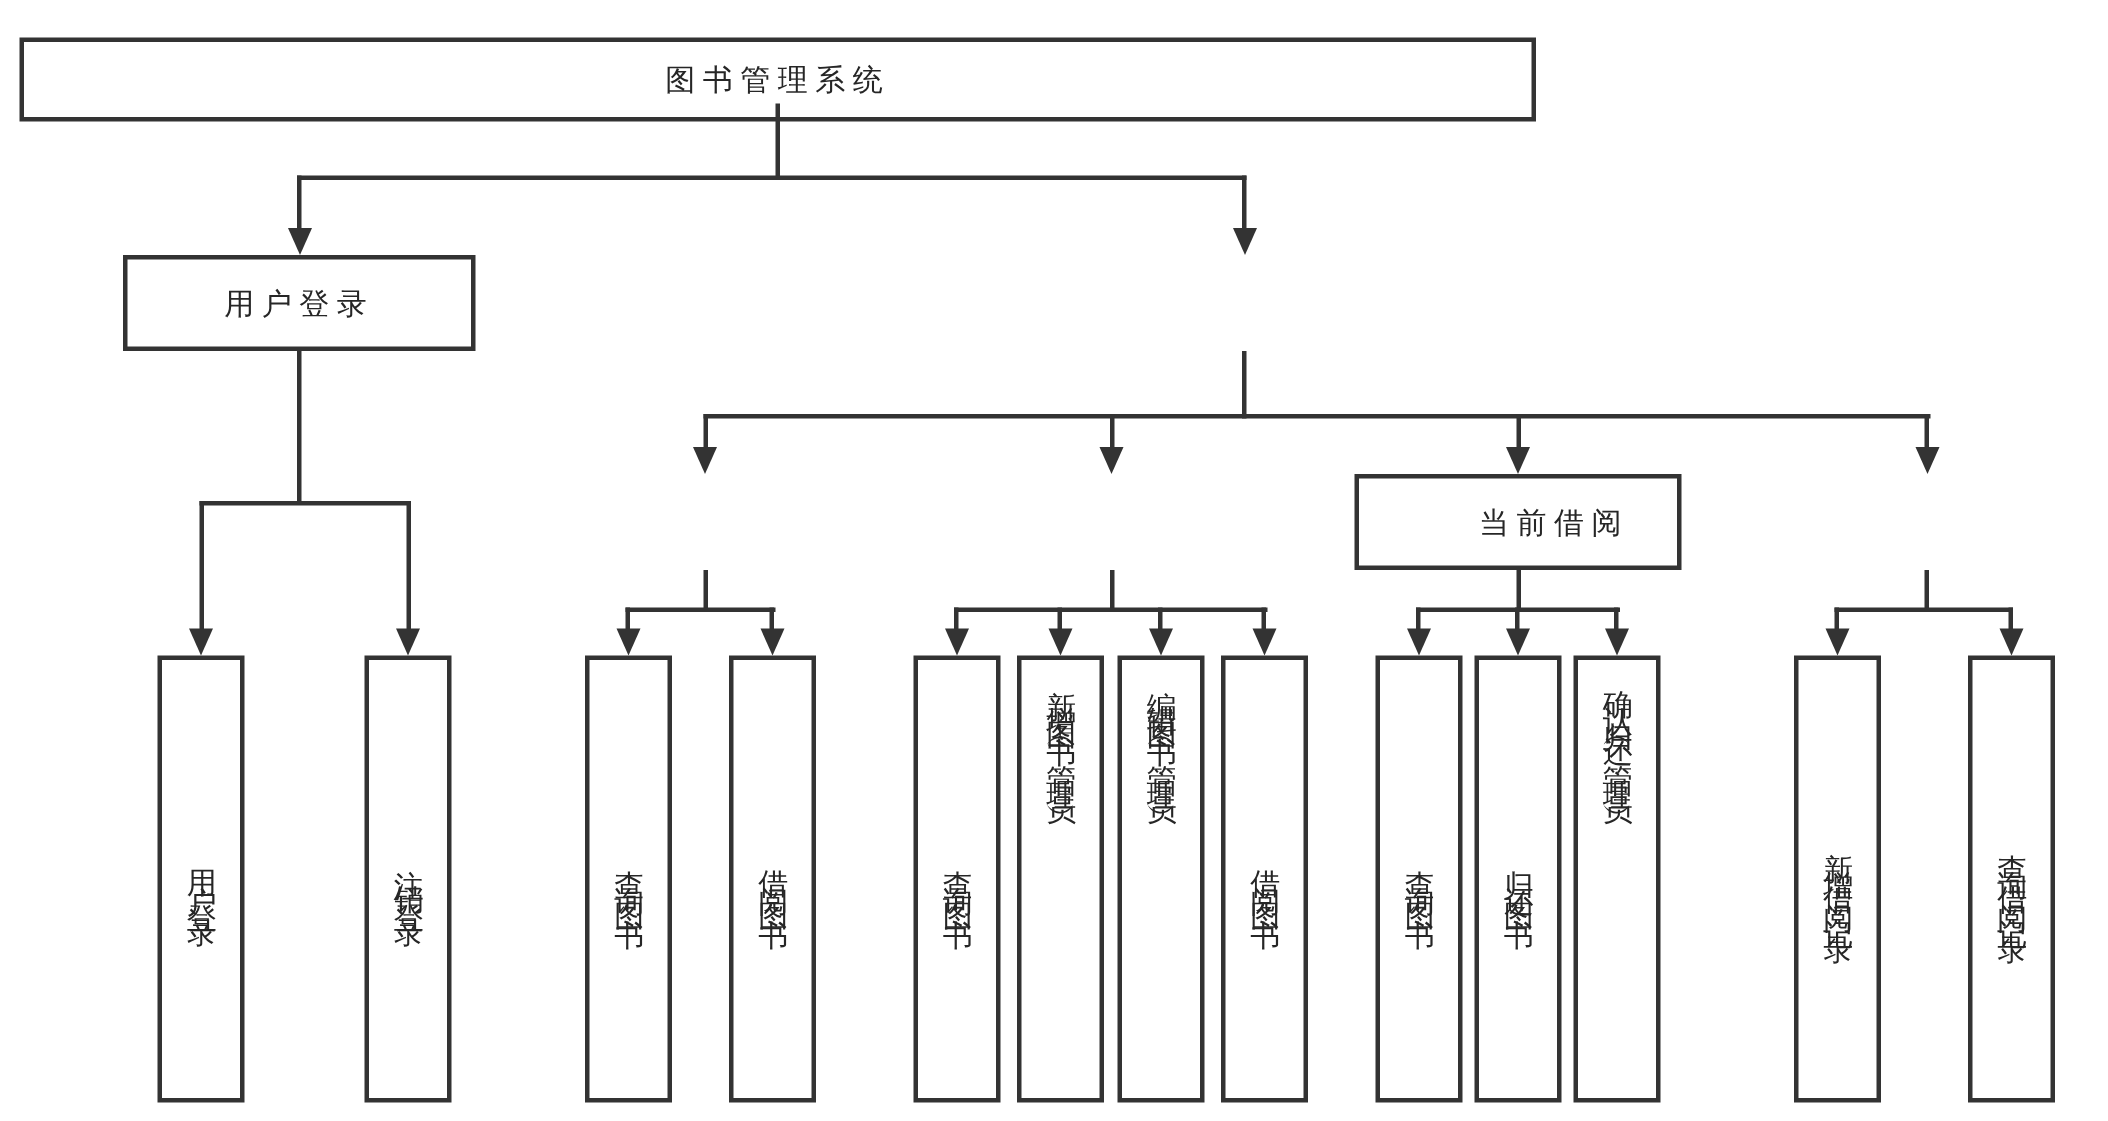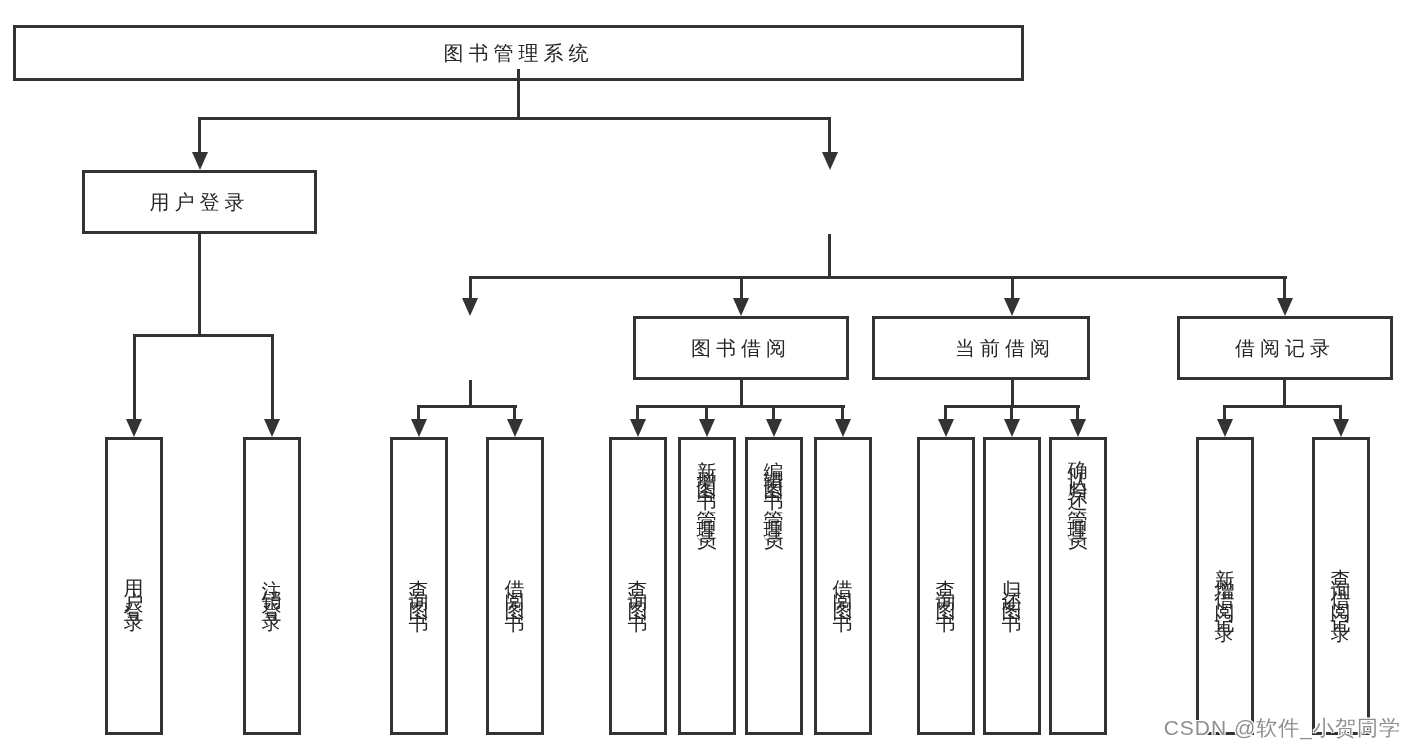--- a/index.html
+++ b/index.html
@@ -39,28 +39,22 @@
 <div id="canvas">
 
   <div class="box hbox" style="left:13px; top:13px; width:1011px; height:56px;margin-top:12px;">
     <span>图书管理系统</span>
   </div>
 
   <div class="box hbox" style="left:82px; top:170px; width:235px; height:64px;">
     <span>用户登录</span>
   </div>
 
-  <div class="box hbox" style="left:633px; top:316px; width:216px; height:64px;">
-    <span>图书借阅</span>
-  </div>
-  <div class="box hbox" style="left:872px; top:316px; width:218px; height:64px;padding-left:48px;">
+  <div class="box hbox" style="left:903px; top:316px; width:218px; height:64px;padding-left:48px;">
     <span>当前借阅</span>
-  </div>
-  <div class="box hbox" style="left:1177px; top:316px; width:216px; height:64px;">
-    <span>借阅记录</span>
   </div>
 
   <div class="box vbox" style="left:105px; top:437px;">
     <span class="vlabel">用户登录</span>
   </div>
   <div class="box vbox" style="left:243px; top:437px;">
     <span class="vlabel">注销登录</span>
   </div>
 
   <div class="box vbox" style="left:390px; top:437px;">
@@ -166,15 +160,14 @@
 
   <div>
     <div class="vline" style="left:1283px; top:380px; height:27px;"></div>
     <div class="hline" style="left:1223px; top:405px; width:119px;"></div>
     <div class="vline" style="left:1223px; top:405px; height:16px;"></div>
     <div class="arrow" style="left:1217px; top:419px;"></div>
     <div class="vline" style="left:1339px; top:405px; height:16px;"></div>
     <div class="arrow" style="left:1333px; top:419px;"></div>
   </div>
 
-  <div class="watermark">CSDN @软件_小贺同学</div>
 
 </div>
 
 </body></html>

